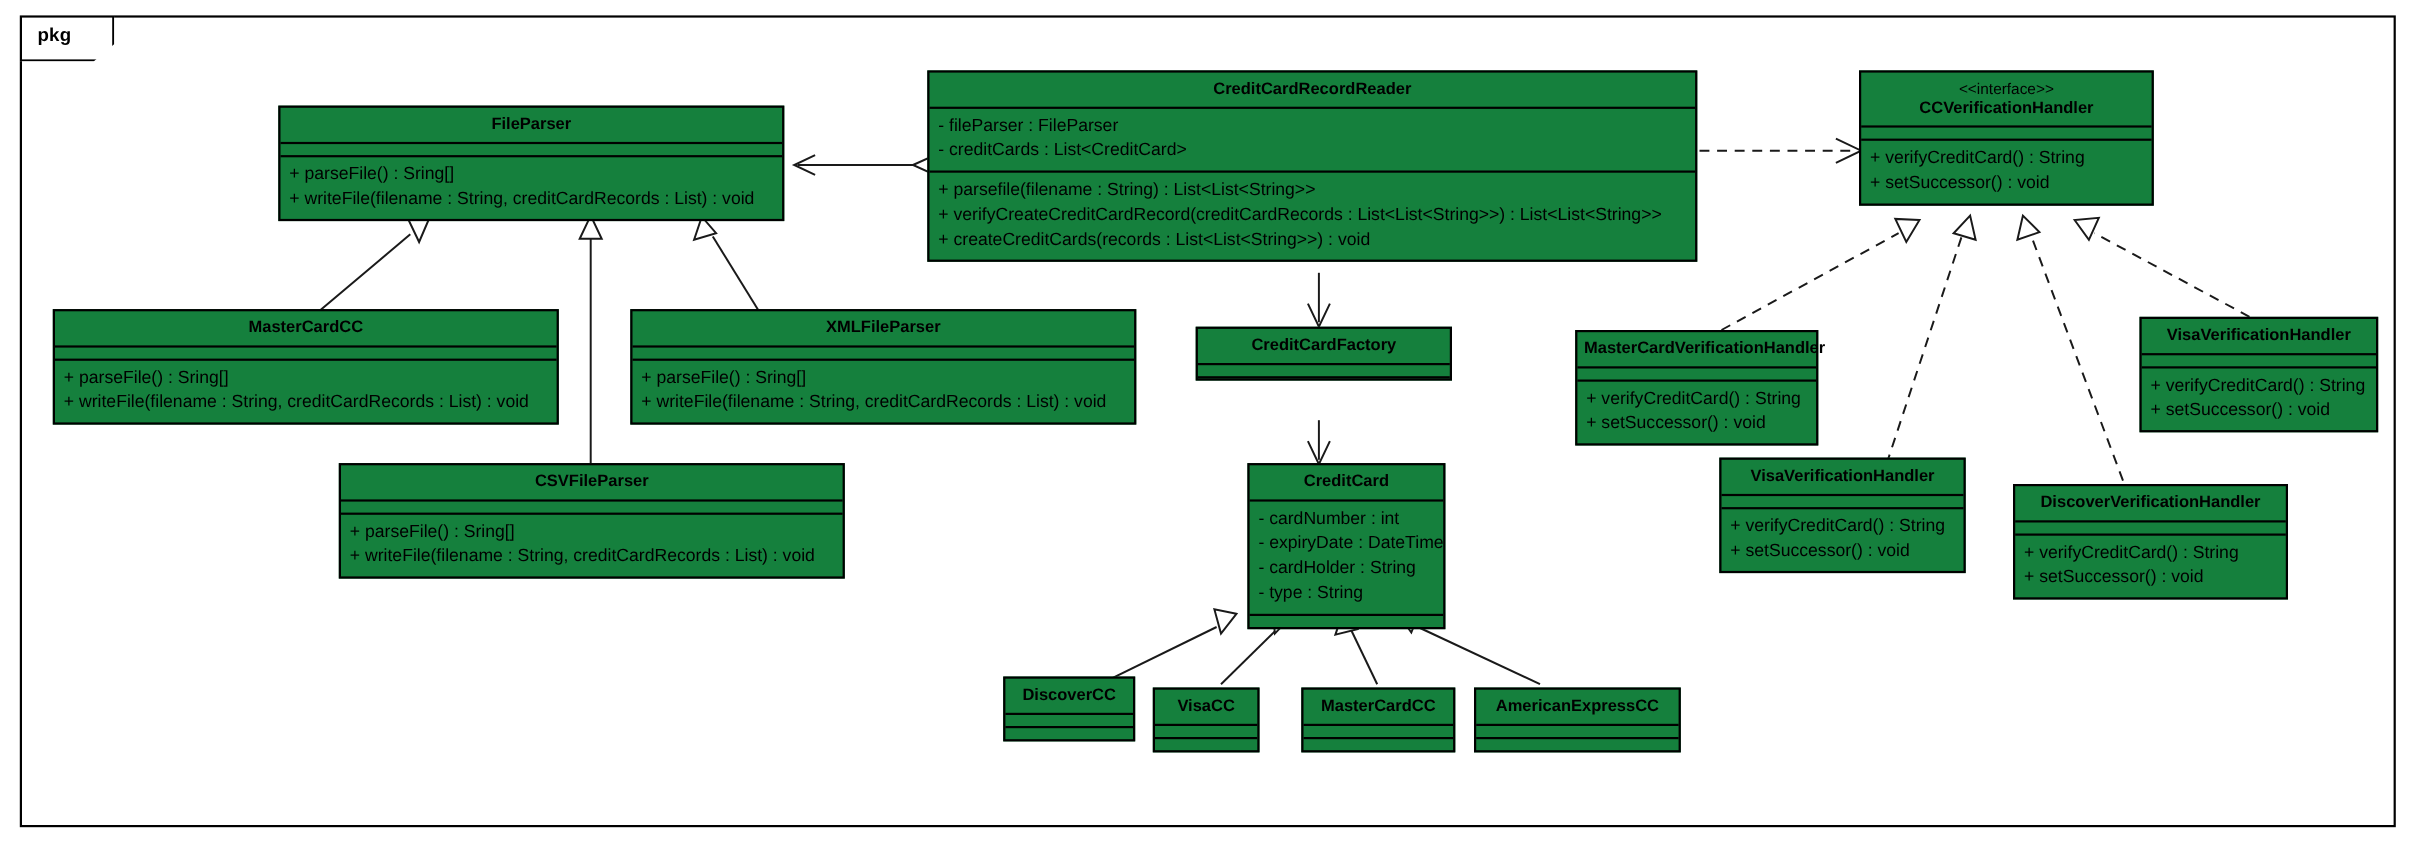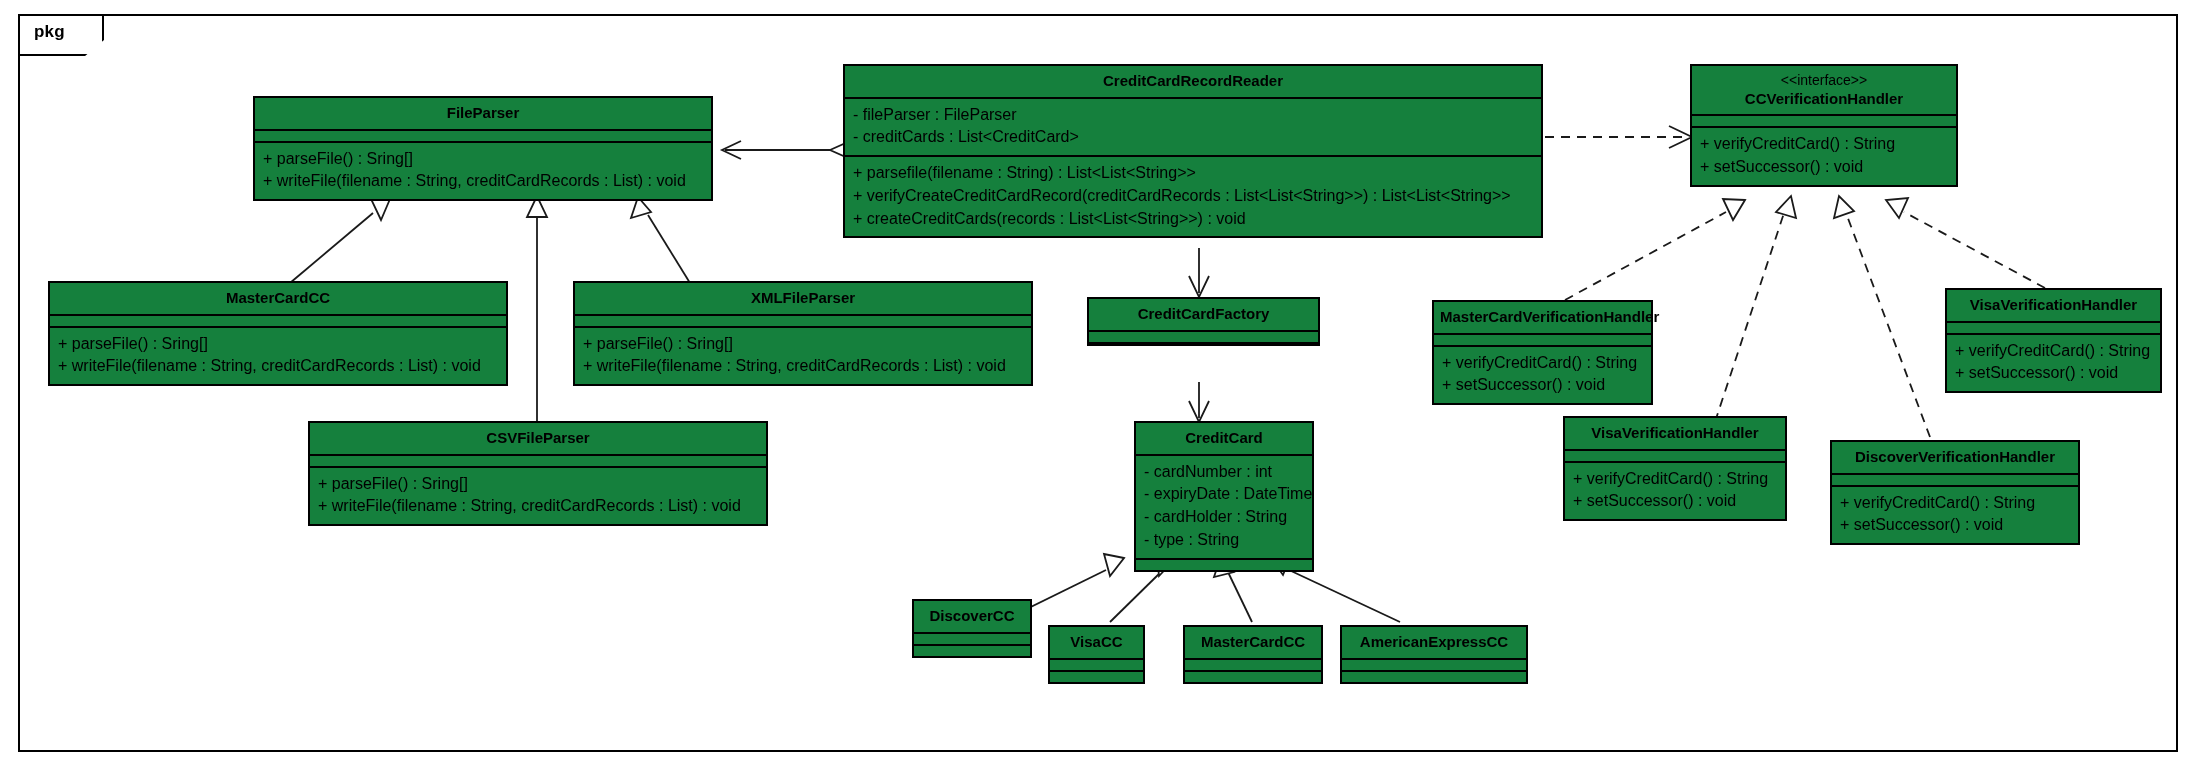--- a/index.html
+++ b/index.html
@@ -294,21 +294,21 @@
     <div class="uml-compartment">
       <div>- cardNumber : int</div>
       <div>- expiryDate : DateTime</div>
       <div>- cardHolder : String</div>
       <div>- type : String</div>
     </div>
     <div class="uml-sep"></div>
     <div class="uml-compartment empty"></div>
   </div>
 
-  <div class="uml-class" style="left:912px; top:599px; width:120px;">
+  <div class="uml-class" style="left:912px; top:615px; width:120px;">
     <div class="uml-name">DiscoverCC</div>
     <div class="uml-sep"></div>
     <div class="uml-compartment empty"></div>
     <div class="uml-sep"></div>
     <div class="uml-compartment empty"></div>
   </div>
 
   <div class="uml-class" style="left:1048px; top:625px; width:97px;">
     <div class="uml-name">VisaCC</div>
     <div class="uml-sep"></div>

